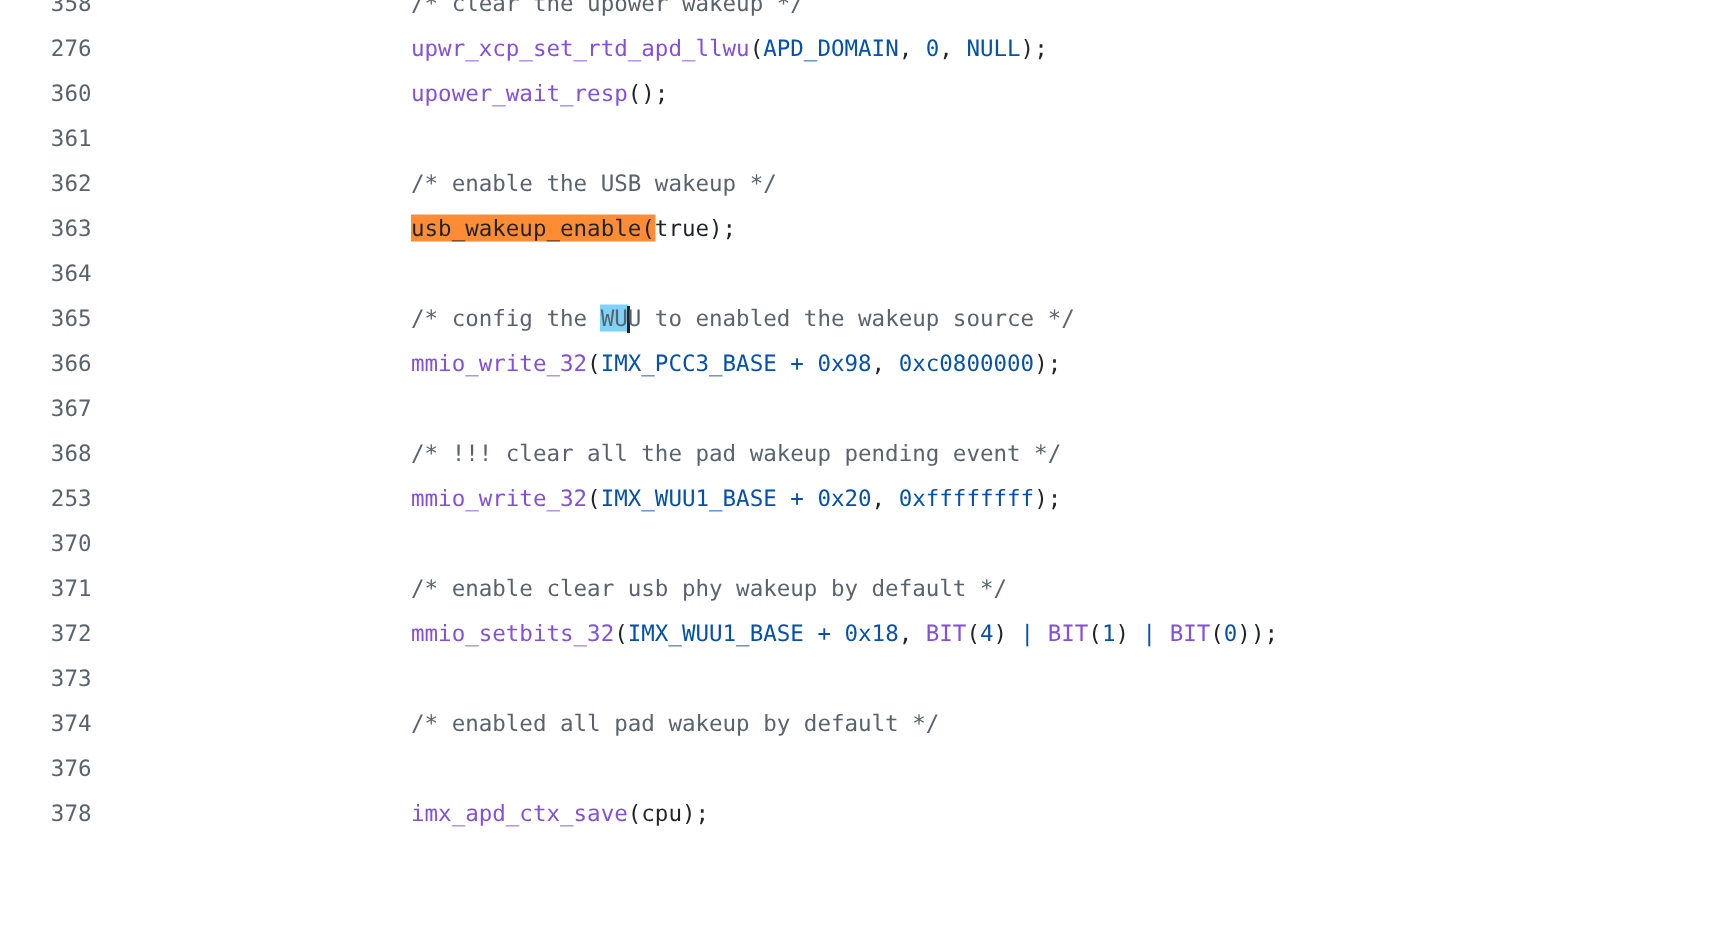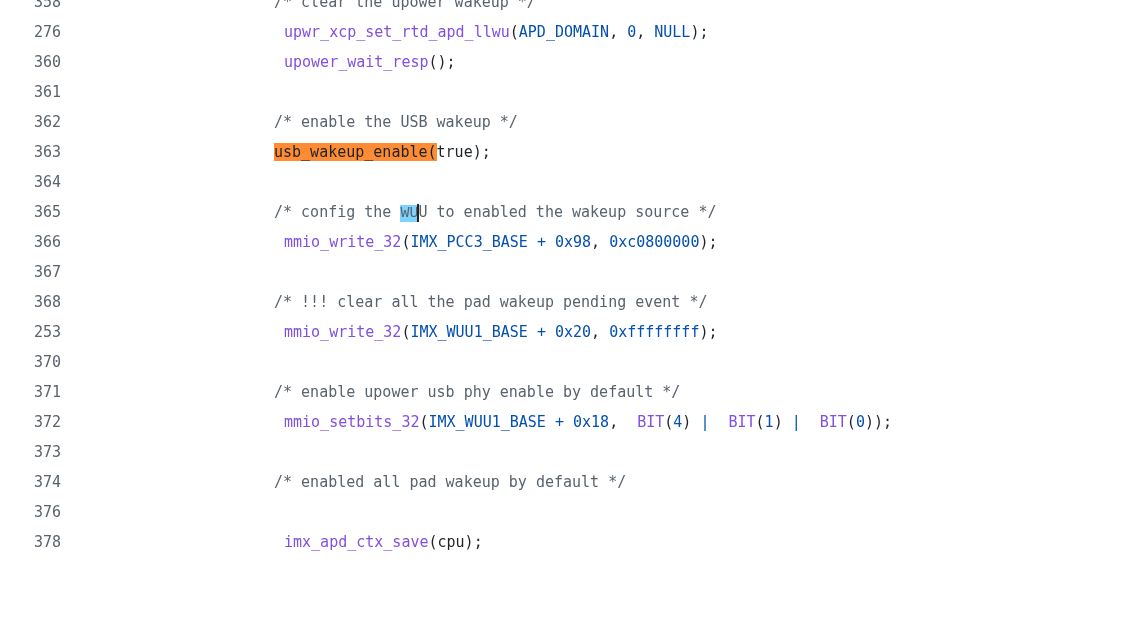--- a/index.html
+++ b/index.html
@@ -3,42 +3,42 @@
 <meta charset="utf-8">
 <style>
   html, body { margin:0; padding:0; background:#ffffff; }
   body { width:1139px; height:621px; overflow:hidden; position:relative;
          font-family:"DejaVu Sans Mono","Liberation Mono",monospace; font-size:15px; }
   .code { position:absolute; left:0; top:-13px; width:1139px; }
   .line { height:30px; line-height:30px; position:relative; white-space:pre; }
   .ln { position:absolute; left:0; width:61px; text-align:right; color:#59636e; font-size:15px; }
   .txt { position:absolute; left:274px; color:#1f2328; }
   .cm { color:#59636e; }
-  .fn { color:#8250df;margin-left:10px; }
+  .fn { color:#8250df; }
   .cn { color:#0550ae; }
   .hl { background:#fd8c34; color:#1f2328; }
-  .sel { background:#7dd3fc;font-family:Liberation Mono, monospace; }
+  .sel { background:#7dd3fc; }
   .caret { display:inline-block; width:2px; height:18px; background:#1f2328; vertical-align:middle; margin-left:-1px; margin-right:-1px; }
 </style>
 </head>
 <body>
 
 <div class="code" id="code">
     <div class="line"><span class="ln">358</span><span class="txt"><span class="cm">/* clear the upower wakeup */</span></span></div>
     <div class="line"><span class="ln">276</span><span class="txt"><span class="fn">upwr_xcp_set_rtd_apd_llwu</span><span>(</span><span class="cn">APD_DOMAIN</span><span>, </span><span class="cn">0</span><span>, </span><span class="cn">NULL</span><span>);</span></span></div>
     <div class="line"><span class="ln">360</span><span class="txt"><span class="fn">upower_wait_resp</span><span>();</span></span></div>
     <div class="line"><span class="ln">361</span><span class="txt"></span></div>
     <div class="line"><span class="ln">362</span><span class="txt"><span class="cm">/* enable the USB wakeup */</span></span></div>
     <div class="line"><span class="ln">363</span><span class="txt"><span class="hl">usb_wakeup_enable(</span><span>true);</span></span></div>
     <div class="line"><span class="ln">364</span><span class="txt"></span></div>
     <div class="line"><span class="ln">365</span><span class="txt"><span class="cm">/* config the </span><span class="cm sel">WU</span><span class="caret"></span><span class="cm">U to enabled the wakeup source */</span></span></div>
     <div class="line"><span class="ln">366</span><span class="txt"><span class="fn">mmio_write_32</span><span>(</span><span class="cn">IMX_PCC3_BASE</span><span> </span><span class="cn">+</span><span> </span><span class="cn">0x98</span><span>, </span><span class="cn">0xc0800000</span><span>);</span></span></div>
     <div class="line"><span class="ln">367</span><span class="txt"></span></div>
     <div class="line"><span class="ln">368</span><span class="txt"><span class="cm">/* !!! clear all the pad wakeup pending event */</span></span></div>
     <div class="line"><span class="ln">253</span><span class="txt"><span class="fn">mmio_write_32</span><span>(</span><span class="cn">IMX_WUU1_BASE</span><span> </span><span class="cn">+</span><span> </span><span class="cn">0x20</span><span>, </span><span class="cn">0xffffffff</span><span>);</span></span></div>
     <div class="line"><span class="ln">370</span><span class="txt"></span></div>
-    <div class="line"><span class="ln">371</span><span class="txt"><span class="cm">/* enable upower usb phy enable by default */</span></span></div>
+    <div class="line"><span class="ln">371</span><span class="txt"><span class="cm">/* enable clear usb phy wakeup by default */</span></span></div>
     <div class="line"><span class="ln">372</span><span class="txt"><span class="fn">mmio_setbits_32</span><span>(</span><span class="cn">IMX_WUU1_BASE</span><span> </span><span class="cn">+</span><span> </span><span class="cn">0x18</span><span>, </span><span class="fn">BIT</span><span>(</span><span class="cn">4</span><span>) </span><span class="cn">|</span><span> </span><span class="fn">BIT</span><span>(</span><span class="cn">1</span><span>) </span><span class="cn">|</span><span> </span><span class="fn">BIT</span><span>(</span><span class="cn">0</span><span>));</span></span></div>
     <div class="line"><span class="ln">373</span><span class="txt"></span></div>
     <div class="line"><span class="ln">374</span><span class="txt"><span class="cm">/* enabled all pad wakeup by default */</span></span></div>
     <div class="line"><span class="ln">376</span><span class="txt"></span></div>
     <div class="line"><span class="ln">378</span><span class="txt"><span class="fn">imx_apd_ctx_save</span><span>(cpu);</span></span></div>
   </div>
 
 </body></html>

